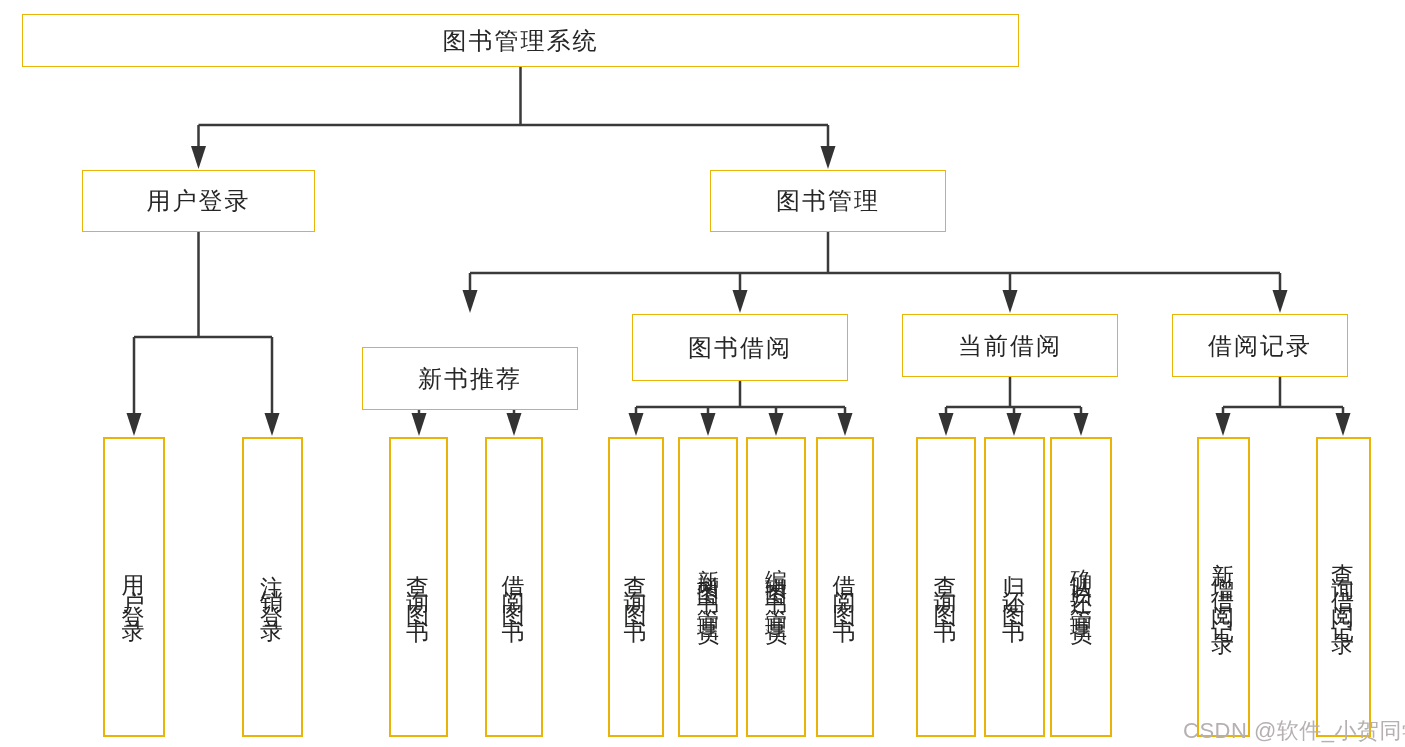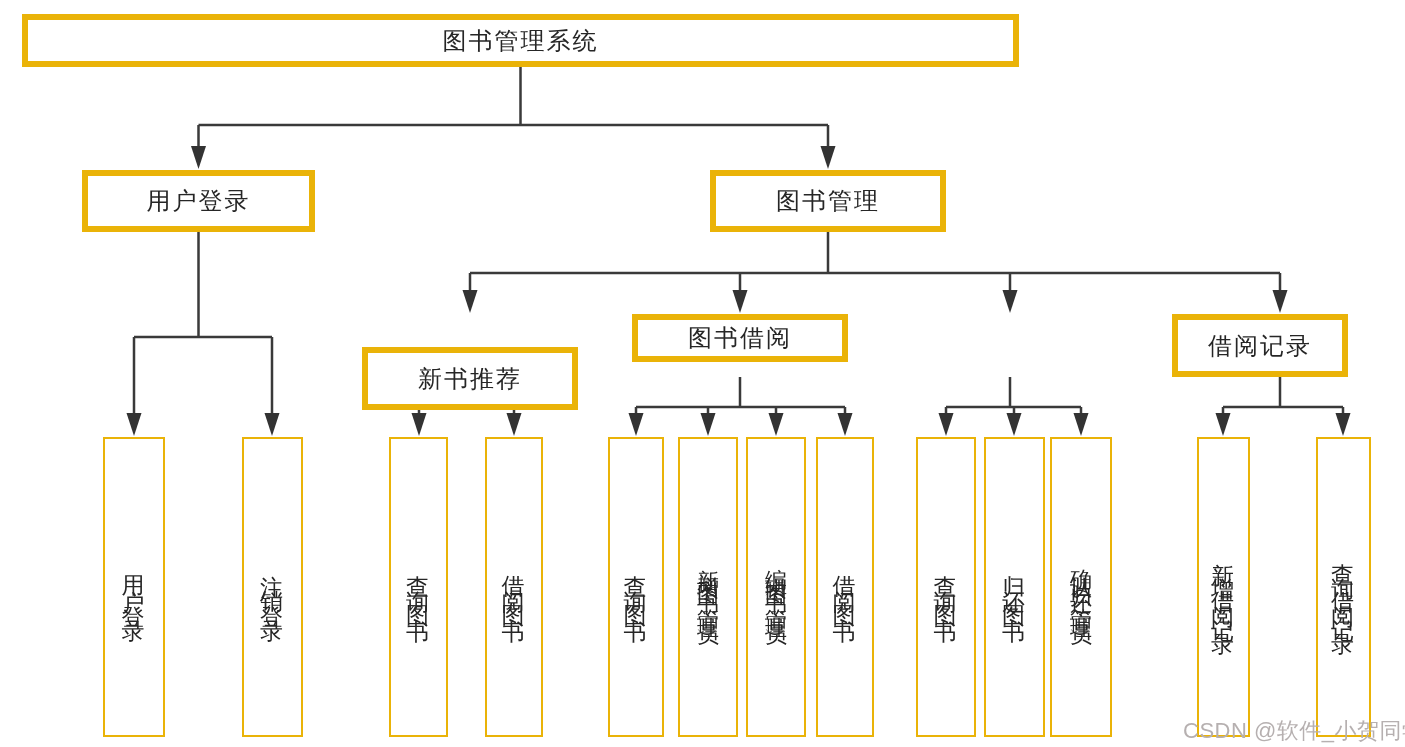--- a/index.html
+++ b/index.html
@@ -16,21 +16,21 @@
   }
   #wires {
     position: absolute; left: 0; top: 0;
     width: 1405px; height: 747px;
     z-index: 1;
     pointer-events: none;
   }
   .node {
     position: absolute;
     background: #ffffff;
-    border: 6px solid #eab308;
+    border: 1px solid #eab308;
     box-sizing: border-box;
     display: flex;
     align-items: center;
     justify-content: center;
     color: #262626;
     z-index: 2;
   }
   .hlabel {
     font-size: 24px;
     letter-spacing: 2px;
@@ -117,22 +117,25 @@
   <div class="node" style="left:82px; top:170px; width:233px; height:62px;">
     <span class="hlabel">用户登录</span>
   </div>
   <div class="node" style="left:710px; top:170px; width:236px; height:62px;">
     <span class="hlabel">图书管理</span>
   </div>
 
   <div class="node" style="left:362px; top:314px; width:216px; height:63px;margin-top:33px;">
     <span class="hlabel">新书推荐</span>
   </div>
-  <div class="node" style="left:632px; top:314px; width:216px; height:48px;">
+  <div class="node" style="left:632px; top:314px; width:216px; height:67px;">
     <span class="hlabel">图书借阅</span>
+  </div>
+  <div class="node" style="left:902px; top:314px; width:216px; height:63px;">
+    <span class="hlabel">当前借阅</span>
   </div>
   <div class="node" style="left:1172px; top:314px; width:176px; height:63px;">
     <span class="hlabel">借阅记录</span>
   </div>
 
   <div class="node leaf" style="left:103px; width:62px;">
     <span class="vtext len4">用户登录</span>
   </div>
   <div class="node leaf" style="left:242px; width:61px;">
     <span class="vtext len4">注销登录</span>

